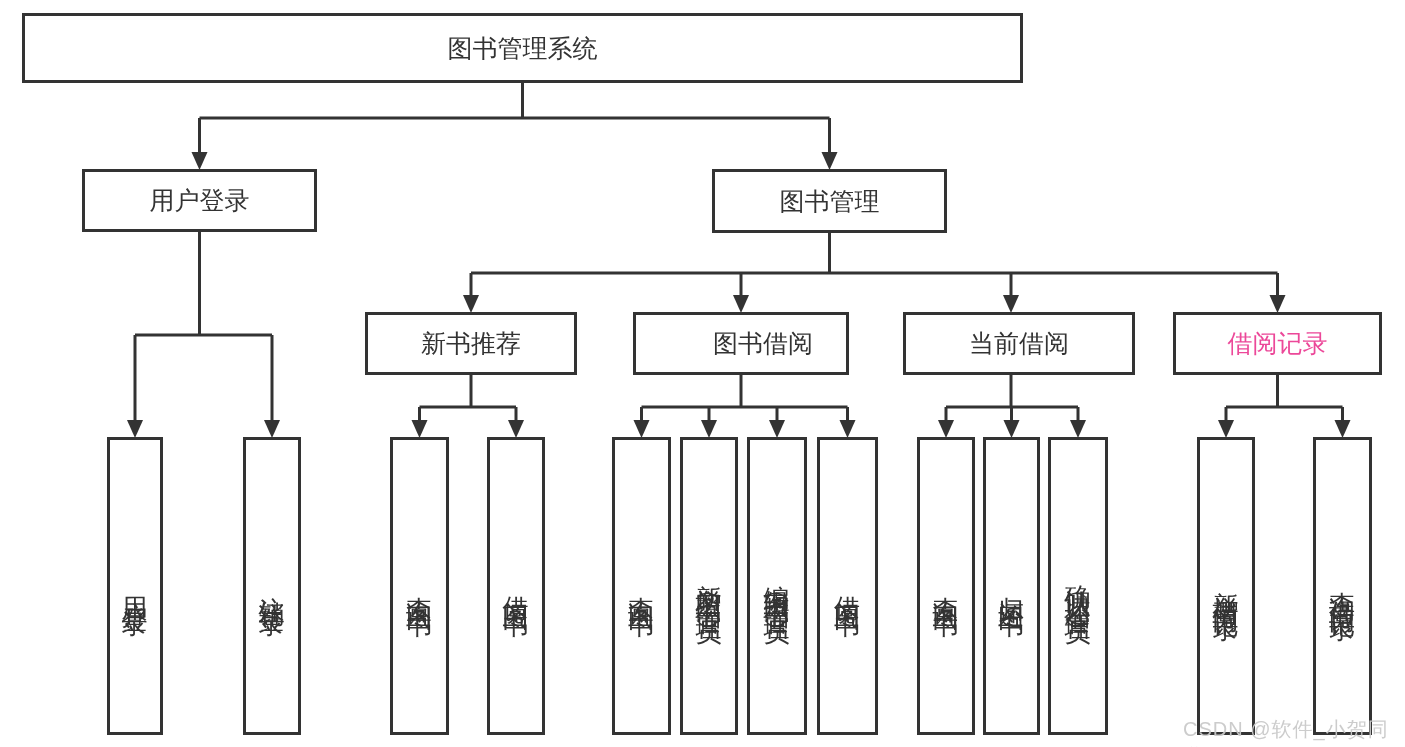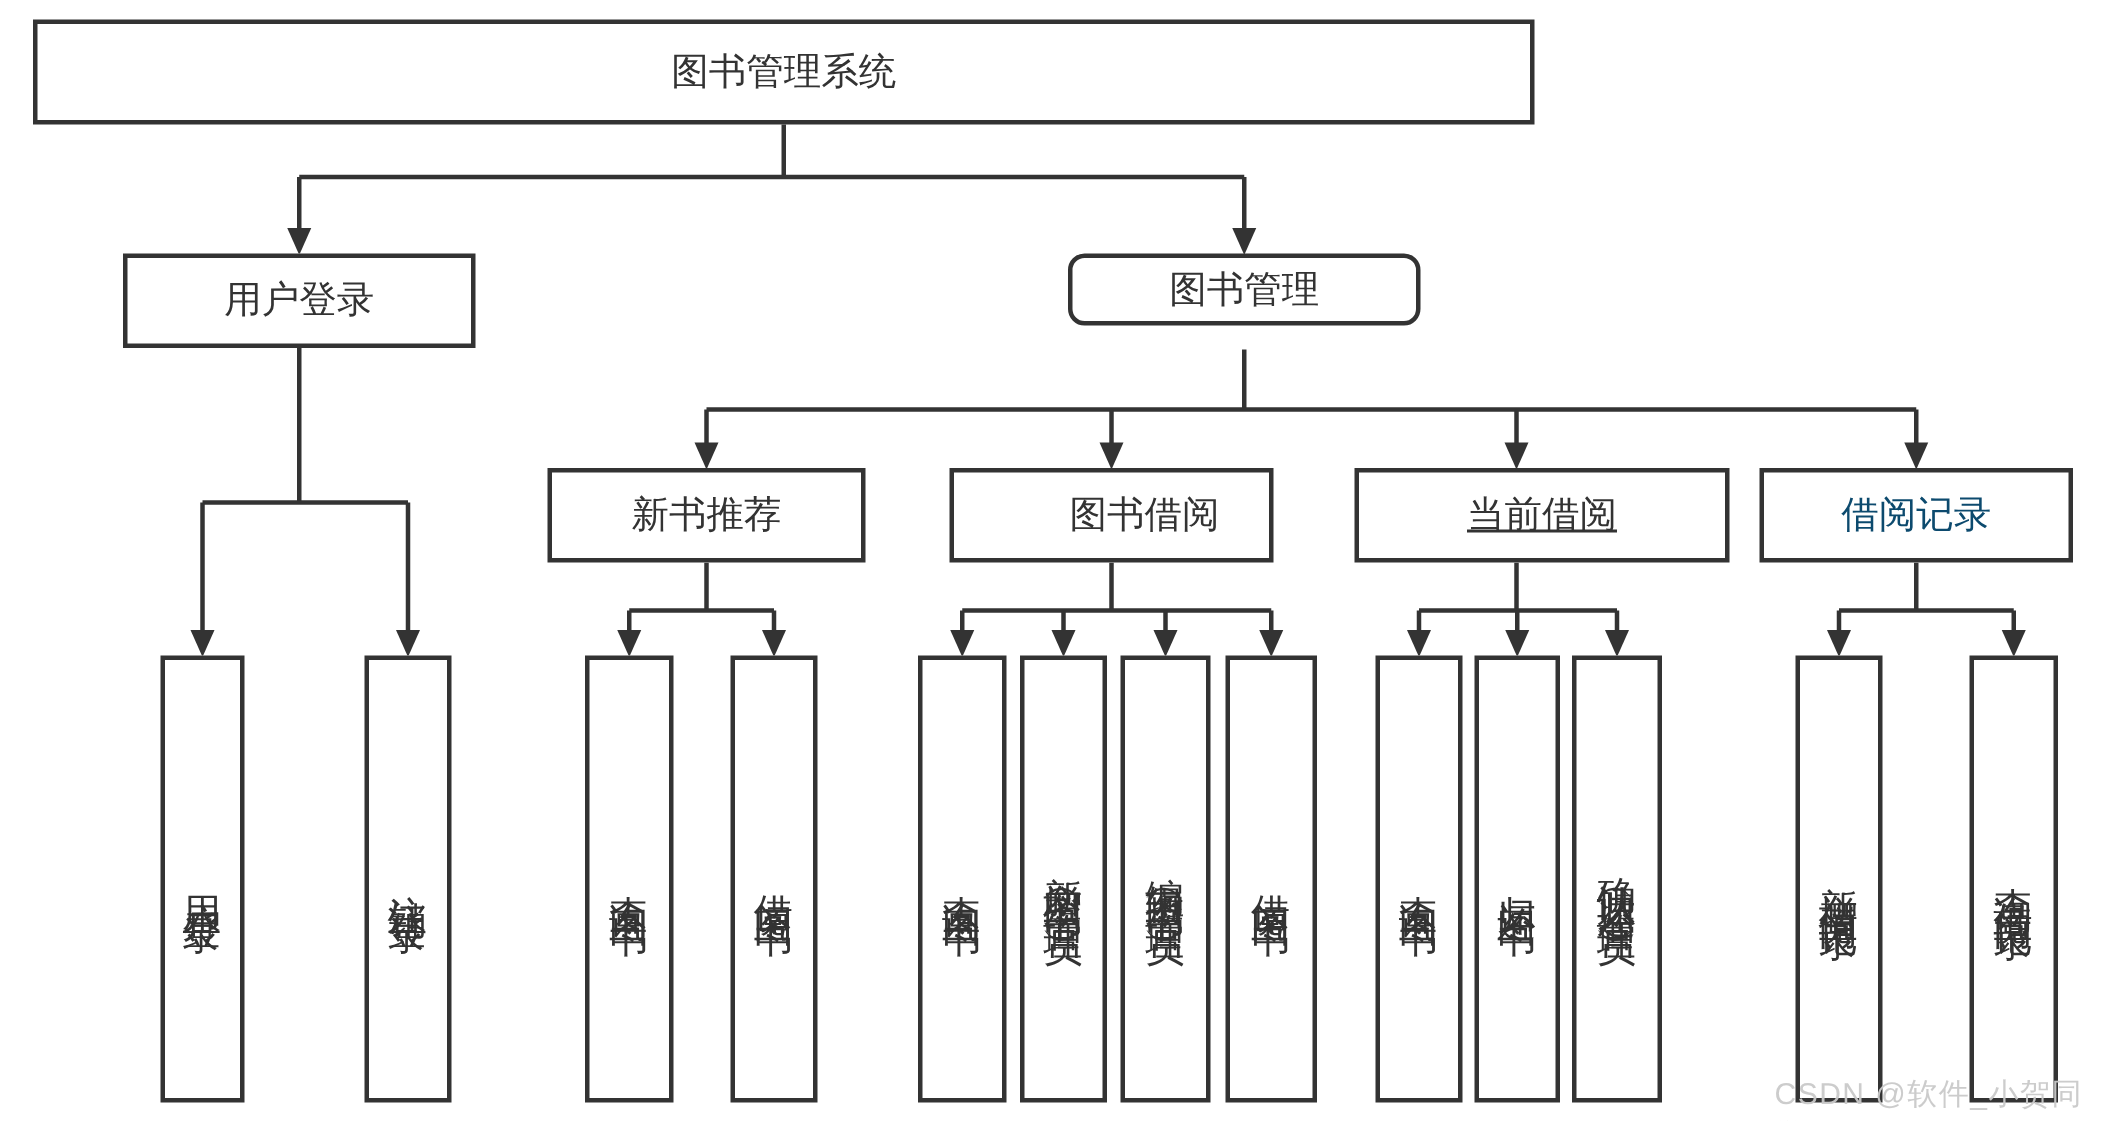--- a/index.html
+++ b/index.html
@@ -107,25 +107,25 @@
       <line x1="1277.5" y1="375" x2="1277.5" y2="407" stroke="#333333" stroke-width="3"></line>
       <line x1="1226" y1="407" x2="1342.5" y2="407" stroke="#333333" stroke-width="3"></line>
       <line x1="1226" y1="407" x2="1226" y2="425" stroke="#333333" stroke-width="3"></line>
       <polygon points="1218,420 1234,420 1226,438" fill="#333333"></polygon>
       <line x1="1342.5" y1="407" x2="1342.5" y2="425" stroke="#333333" stroke-width="3"></line>
       <polygon points="1334.5,420 1350.5,420 1342.5,438" fill="#333333"></polygon>
     </svg>
   <div id="nodes">
       <div class="node" style="left: 22px; top: 13px; width: 1001px; height: 70px; border-color: rgb(51, 51, 51); color: rgb(51, 51, 51);">图书管理系统</div>
       <div class="node" style="left: 82px; top: 169px; width: 235px; height: 63px; border-color: rgb(51, 51, 51); color: rgb(51, 51, 51);">用户登录</div>
-      <div class="node" style="left: 712px; top: 169px; width: 235px; height: 48px; border-color: rgb(51, 51, 51); color: rgb(51, 51, 51); border-radius: 11px;">图书管理</div>
+      <div class="node" style="left: 712px; top: 169px; width: 235px; height: 64px; border-color: rgb(51, 51, 51); color: rgb(51, 51, 51);">图书管理</div>
       <div class="node" style="left: 365px; top: 312px; width: 212px; height: 63px; border-color: rgb(51, 51, 51); color: rgb(51, 51, 51);">新书推荐</div>
       <div class="node" style="left: 633px; top: 312px; width: 216px; height: 63px; border-color: rgb(51, 51, 51); color: rgb(51, 51, 51); padding-left: 44px;">图书借阅</div>
-      <div class="node" style="left: 903px; top: 312px; width: 250px; height: 63px; border-color: rgb(51, 51, 51); color: rgb(51, 51, 51); text-decoration: underline;">当前借阅</div>
-      <div class="node" style="left: 1173px; top: 312px; width: 209px; height: 63px; border-color: rgb(51, 51, 51); color: #0c4a6e;">借阅记录</div>
+      <div class="node" style="left: 903px; top: 312px; width: 232px; height: 63px; border-color: rgb(51, 51, 51); color: rgb(51, 51, 51);">当前借阅</div>
+      <div class="node" style="left: 1173px; top: 312px; width: 209px; height: 63px; border-color: rgb(51, 51, 51); color: #ec4899;">借阅记录</div>
       <div class="node vertical" style="left: 107px; top: 437px; width: 56px; height: 298px; border-color: rgb(51, 51, 51); color: rgb(51, 51, 51);">用户登录</div>
       <div class="node vertical" style="left: 243px; top: 437px; width: 58px; height: 298px; border-color: rgb(51, 51, 51); color: rgb(51, 51, 51);">注销登录</div>
       <div class="node vertical" style="left: 390px; top: 437px; width: 59px; height: 298px; border-color: rgb(51, 51, 51); color: rgb(51, 51, 51);">查询图书</div>
       <div class="node vertical" style="left: 487px; top: 437px; width: 58px; height: 298px; border-color: rgb(51, 51, 51); color: rgb(51, 51, 51);">借阅图书</div>
       <div class="node vertical" style="left: 612px; top: 437px; width: 59px; height: 298px; border-color: rgb(51, 51, 51); color: rgb(51, 51, 51);">查询图书</div>
       <div class="node vertical" style="left: 680px; top: 437px; width: 58px; height: 298px; border-color: rgb(51, 51, 51); color: rgb(51, 51, 51);">新增图书（管理员）</div>
       <div class="node vertical" style="left: 747px; top: 437px; width: 60px; height: 298px; border-color: rgb(51, 51, 51); color: rgb(51, 51, 51);">编辑图书（管理员）</div>
       <div class="node vertical" style="left: 817px; top: 437px; width: 61px; height: 298px; border-color: rgb(51, 51, 51); color: rgb(51, 51, 51);">借阅图书</div>
       <div class="node vertical" style="left: 917px; top: 437px; width: 58px; height: 298px; border-color: rgb(51, 51, 51); color: rgb(51, 51, 51);">查询图书</div>
       <div class="node vertical" style="left: 983px; top: 437px; width: 57px; height: 298px; border-color: rgb(51, 51, 51); color: rgb(51, 51, 51);">归还图书</div>

